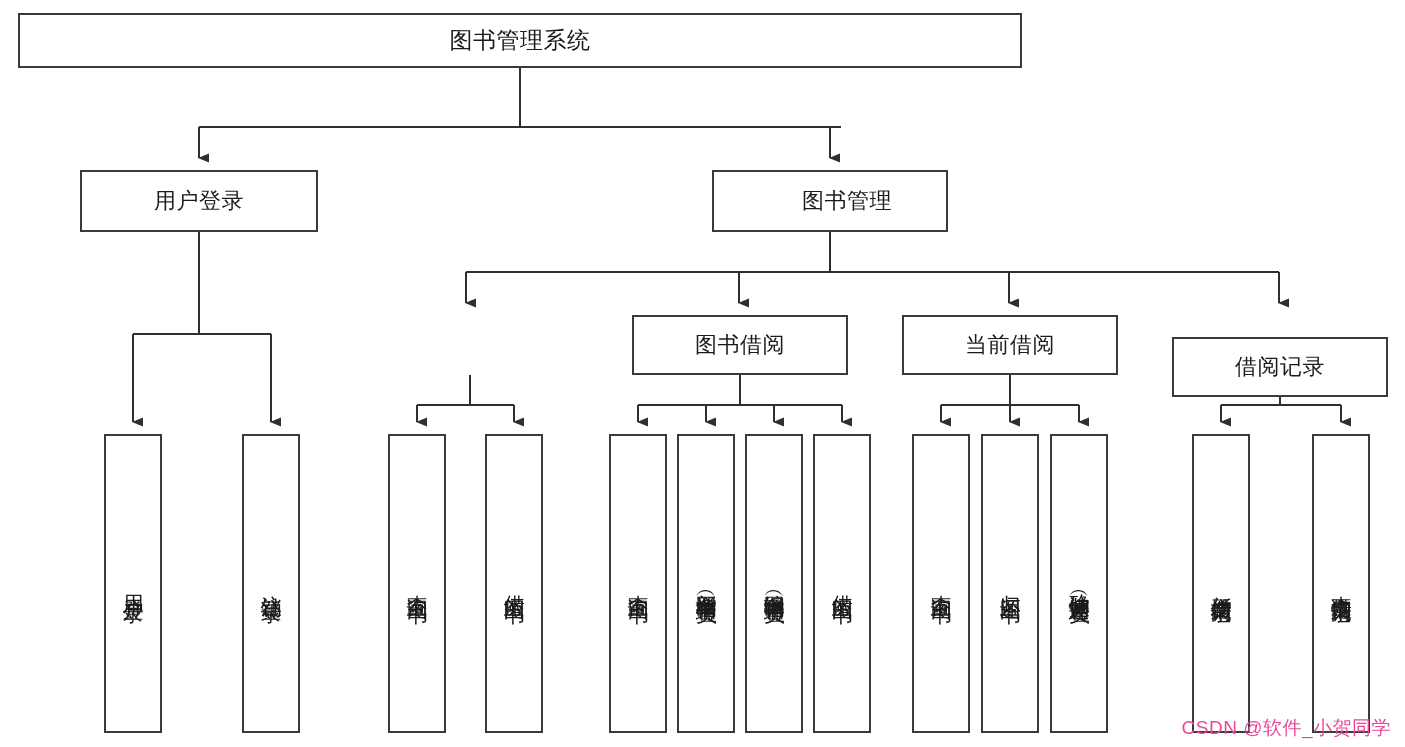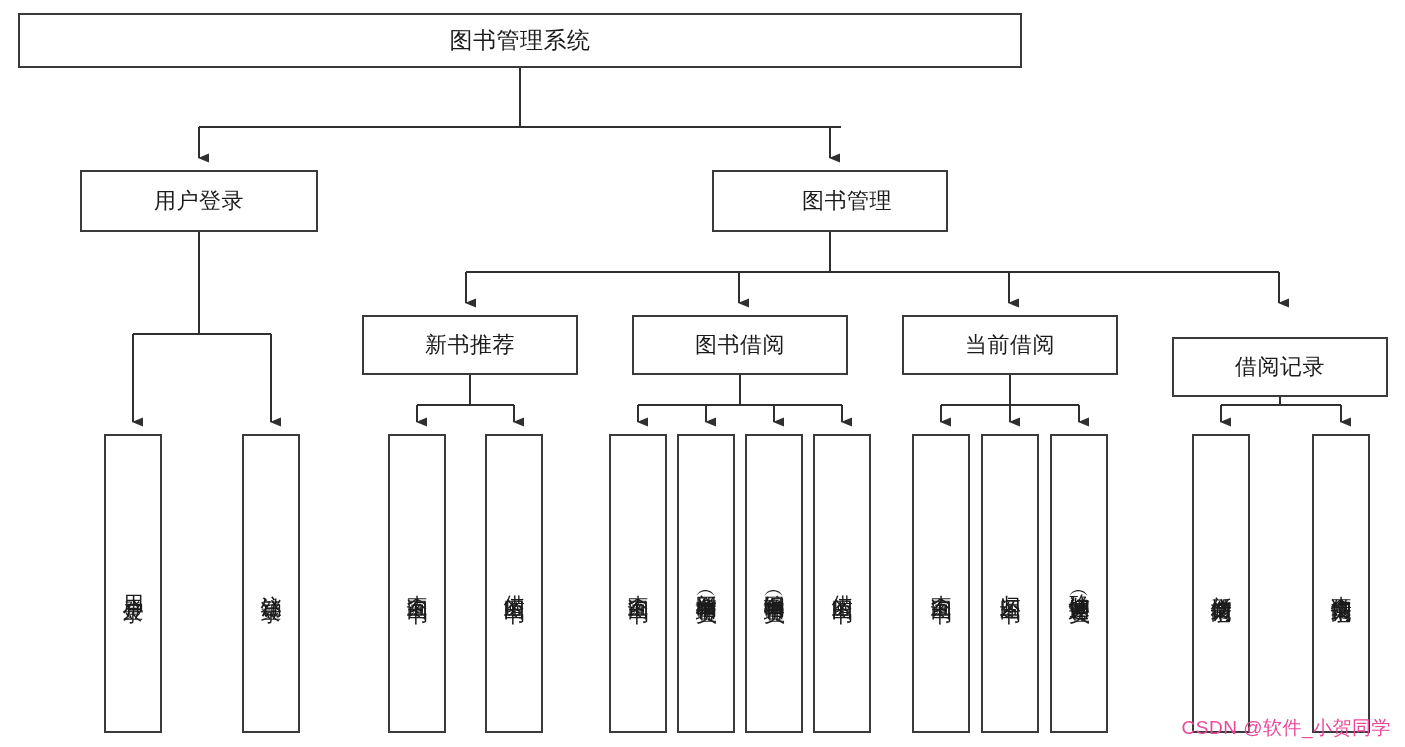--- a/index.html
+++ b/index.html
@@ -113,23 +113,20 @@
     <span class="label">图书管理系统</span>
   </div>
 
   <div class="node" style="left:80px;top:170px;width:238px;height:62px;">
     <span class="label">用户登录</span>
   </div>
   <div class="node" style="left:712px;top:170px;width:236px;height:62px;padding-left:34px;">
     <span class="label">图书管理</span>
   </div>
 
-  <div class="node" style="left:362px;top:315px;width:216px;height:60px;">
-    <span class="label">新书推荐</span>
-  </div>
   <div class="node" style="left:902px;top:315px;width:216px;height:60px;">
     <span class="label">当前借阅</span>
   </div>
   <div class="node" style="left:632px;top:315px;width:216px;height:60px;">
     <span class="label">图书借阅</span>
   </div>
   <div class="node" style="left:1172px;top:315px;width:216px;height:60px;margin-top:22px;">
     <span class="label">借阅记录</span>
   </div>
 

